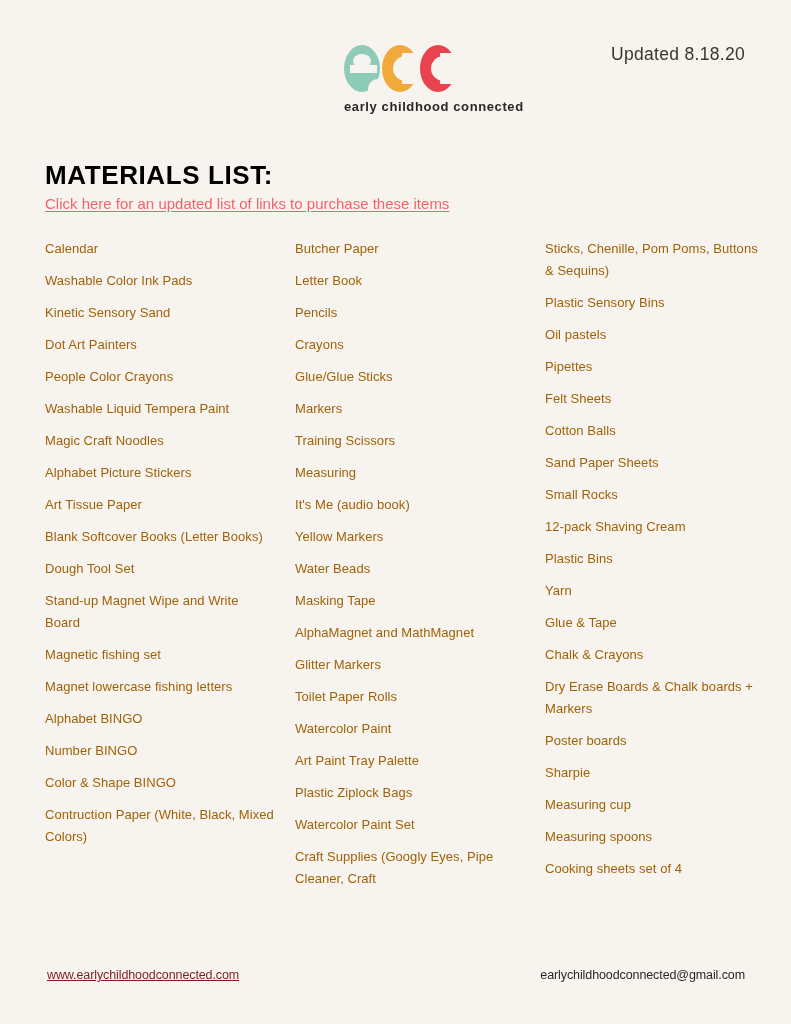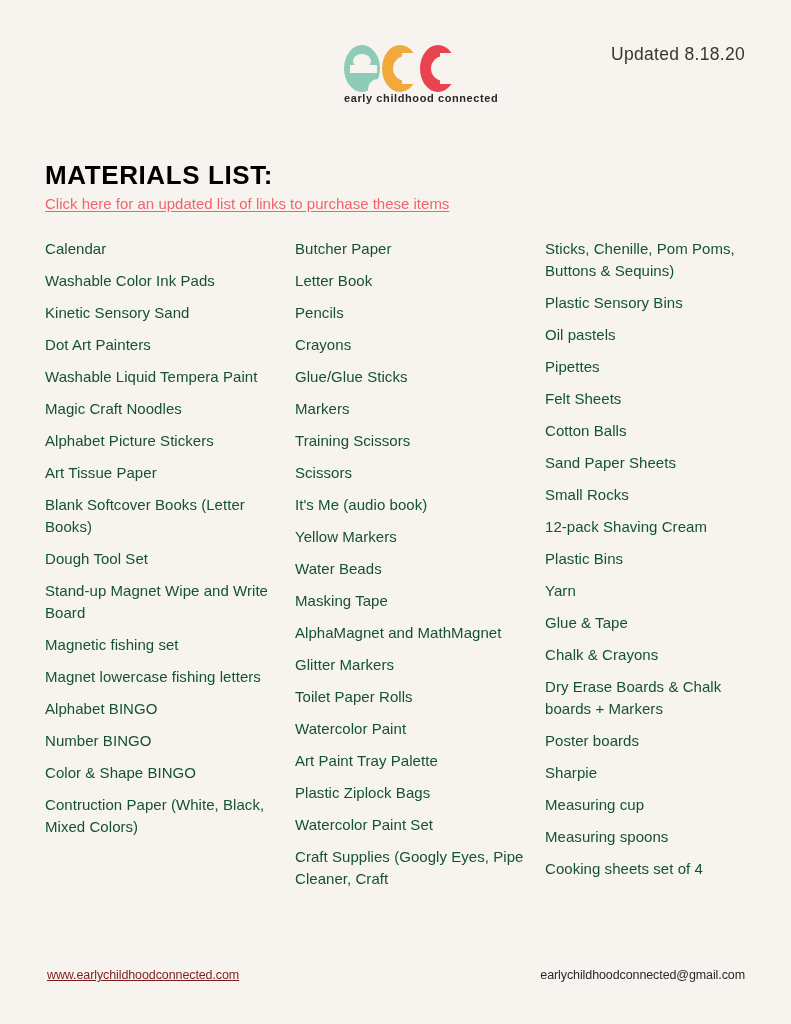--- a/index.html
+++ b/index.html
@@ -116,21 +116,22 @@
   .glyph-c .notch {
     position: absolute;
     right: 0;
     top: 8px;
     width: 16px;
     height: 31px;
     background: #F7F4EF;
   }
 
   .logo-tagline {
-    font-size: 11px;
+    margin-top: 7px;
+    font-size: 13px;
     letter-spacing: 0.6px;
     font-weight: 700;
     color: #2B2724;
     white-space: nowrap;
     text-align: center;
   }
 
   .updated {
     position: absolute;
     right: 46px;
@@ -175,23 +176,23 @@
   }
   .col {
     position: absolute;
     top: 0;
   }
   .col-1 { left: 45px;  width: 230px; }
   .col-2 { left: 295px; width: 230px; }
   .col-3 { left: 545px; width: 215px; }
 
   .item {
-    font-size: 15px;
+    font-size: 13px;
     line-height: 22px;
-    color: #14532d;
+    color: #a16207;
     margin-bottom: 10px;
     letter-spacing: 0.05px;
   }
 
   
   .footer {
     position: absolute;
     left: 0;
     bottom: 36px;
     width: 791px;
@@ -250,20 +251,21 @@
   <div class="title">MATERIALS LIST:</div>
 
   <a class="sublink">Click here for an updated list of links to purchase these items</a>
 
   <div class="columns">
     <div class="col col-1">
         <div class="item">Calendar</div>
         <div class="item">Washable Color Ink Pads</div>
         <div class="item">Kinetic Sensory Sand</div>
         <div class="item">Dot Art Painters</div>
+        <div class="item">People Color Crayons</div>
         <div class="item">Washable Liquid Tempera Paint</div>
         <div class="item">Magic Craft Noodles</div>
         <div class="item">Alphabet Picture Stickers</div>
         <div class="item">Art Tissue Paper</div>
         <div class="item">Blank Softcover Books (Letter Books)</div>
         <div class="item">Dough Tool Set</div>
         <div class="item">Stand-up Magnet Wipe and Write Board</div>
         <div class="item">Magnetic fishing set</div>
         <div class="item">Magnet lowercase fishing letters</div>
         <div class="item">Alphabet BINGO</div>
@@ -272,21 +274,21 @@
         <div class="item">Contruction Paper (White, Black, Mixed Colors)</div>
       </div>
     <div class="col col-2">
         <div class="item">Butcher Paper</div>
         <div class="item">Letter Book</div>
         <div class="item">Pencils</div>
         <div class="item">Crayons</div>
         <div class="item">Glue/Glue Sticks</div>
         <div class="item">Markers</div>
         <div class="item">Training Scissors</div>
-        <div class="item">Scissors</div>
+        <div class="item">Measuring</div>
         <div class="item">It's Me (audio book)</div>
         <div class="item">Yellow Markers</div>
         <div class="item">Water Beads</div>
         <div class="item">Masking Tape</div>
         <div class="item">AlphaMagnet and MathMagnet</div>
         <div class="item">Glitter Markers</div>
         <div class="item">Toilet Paper Rolls</div>
         <div class="item">Watercolor Paint</div>
         <div class="item">Art Paint Tray Palette</div>
         <div class="item">Plastic Ziplock Bags</div>

